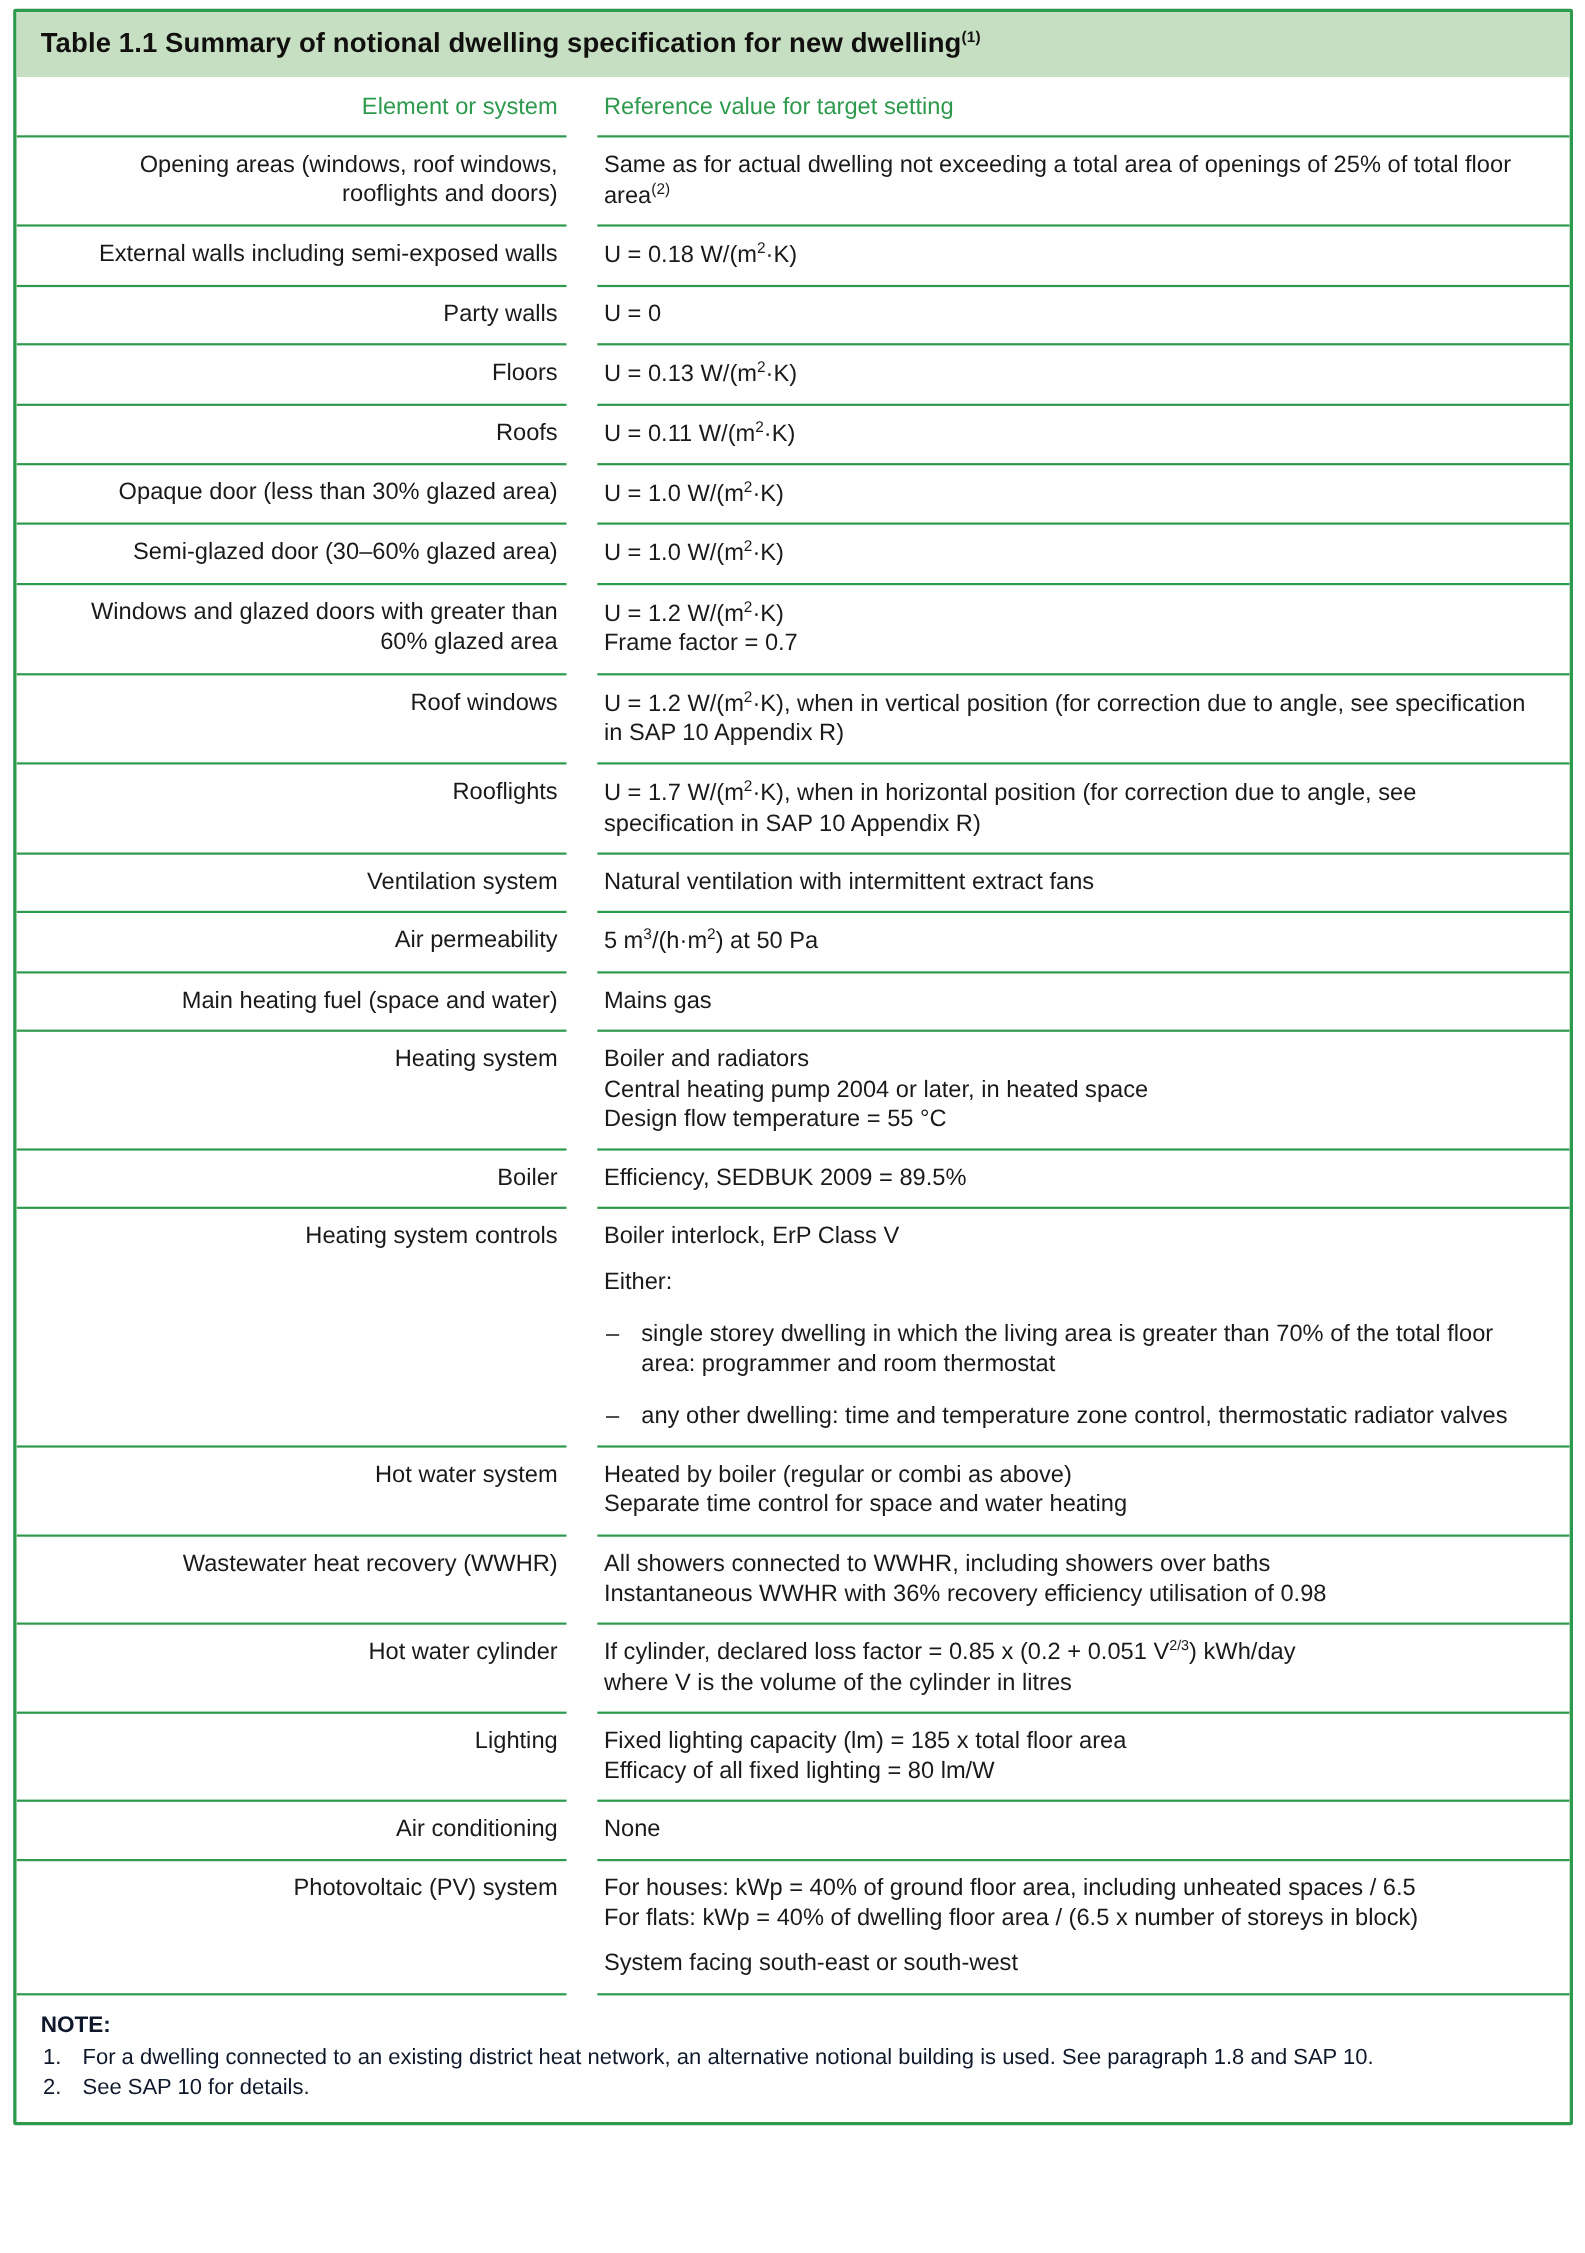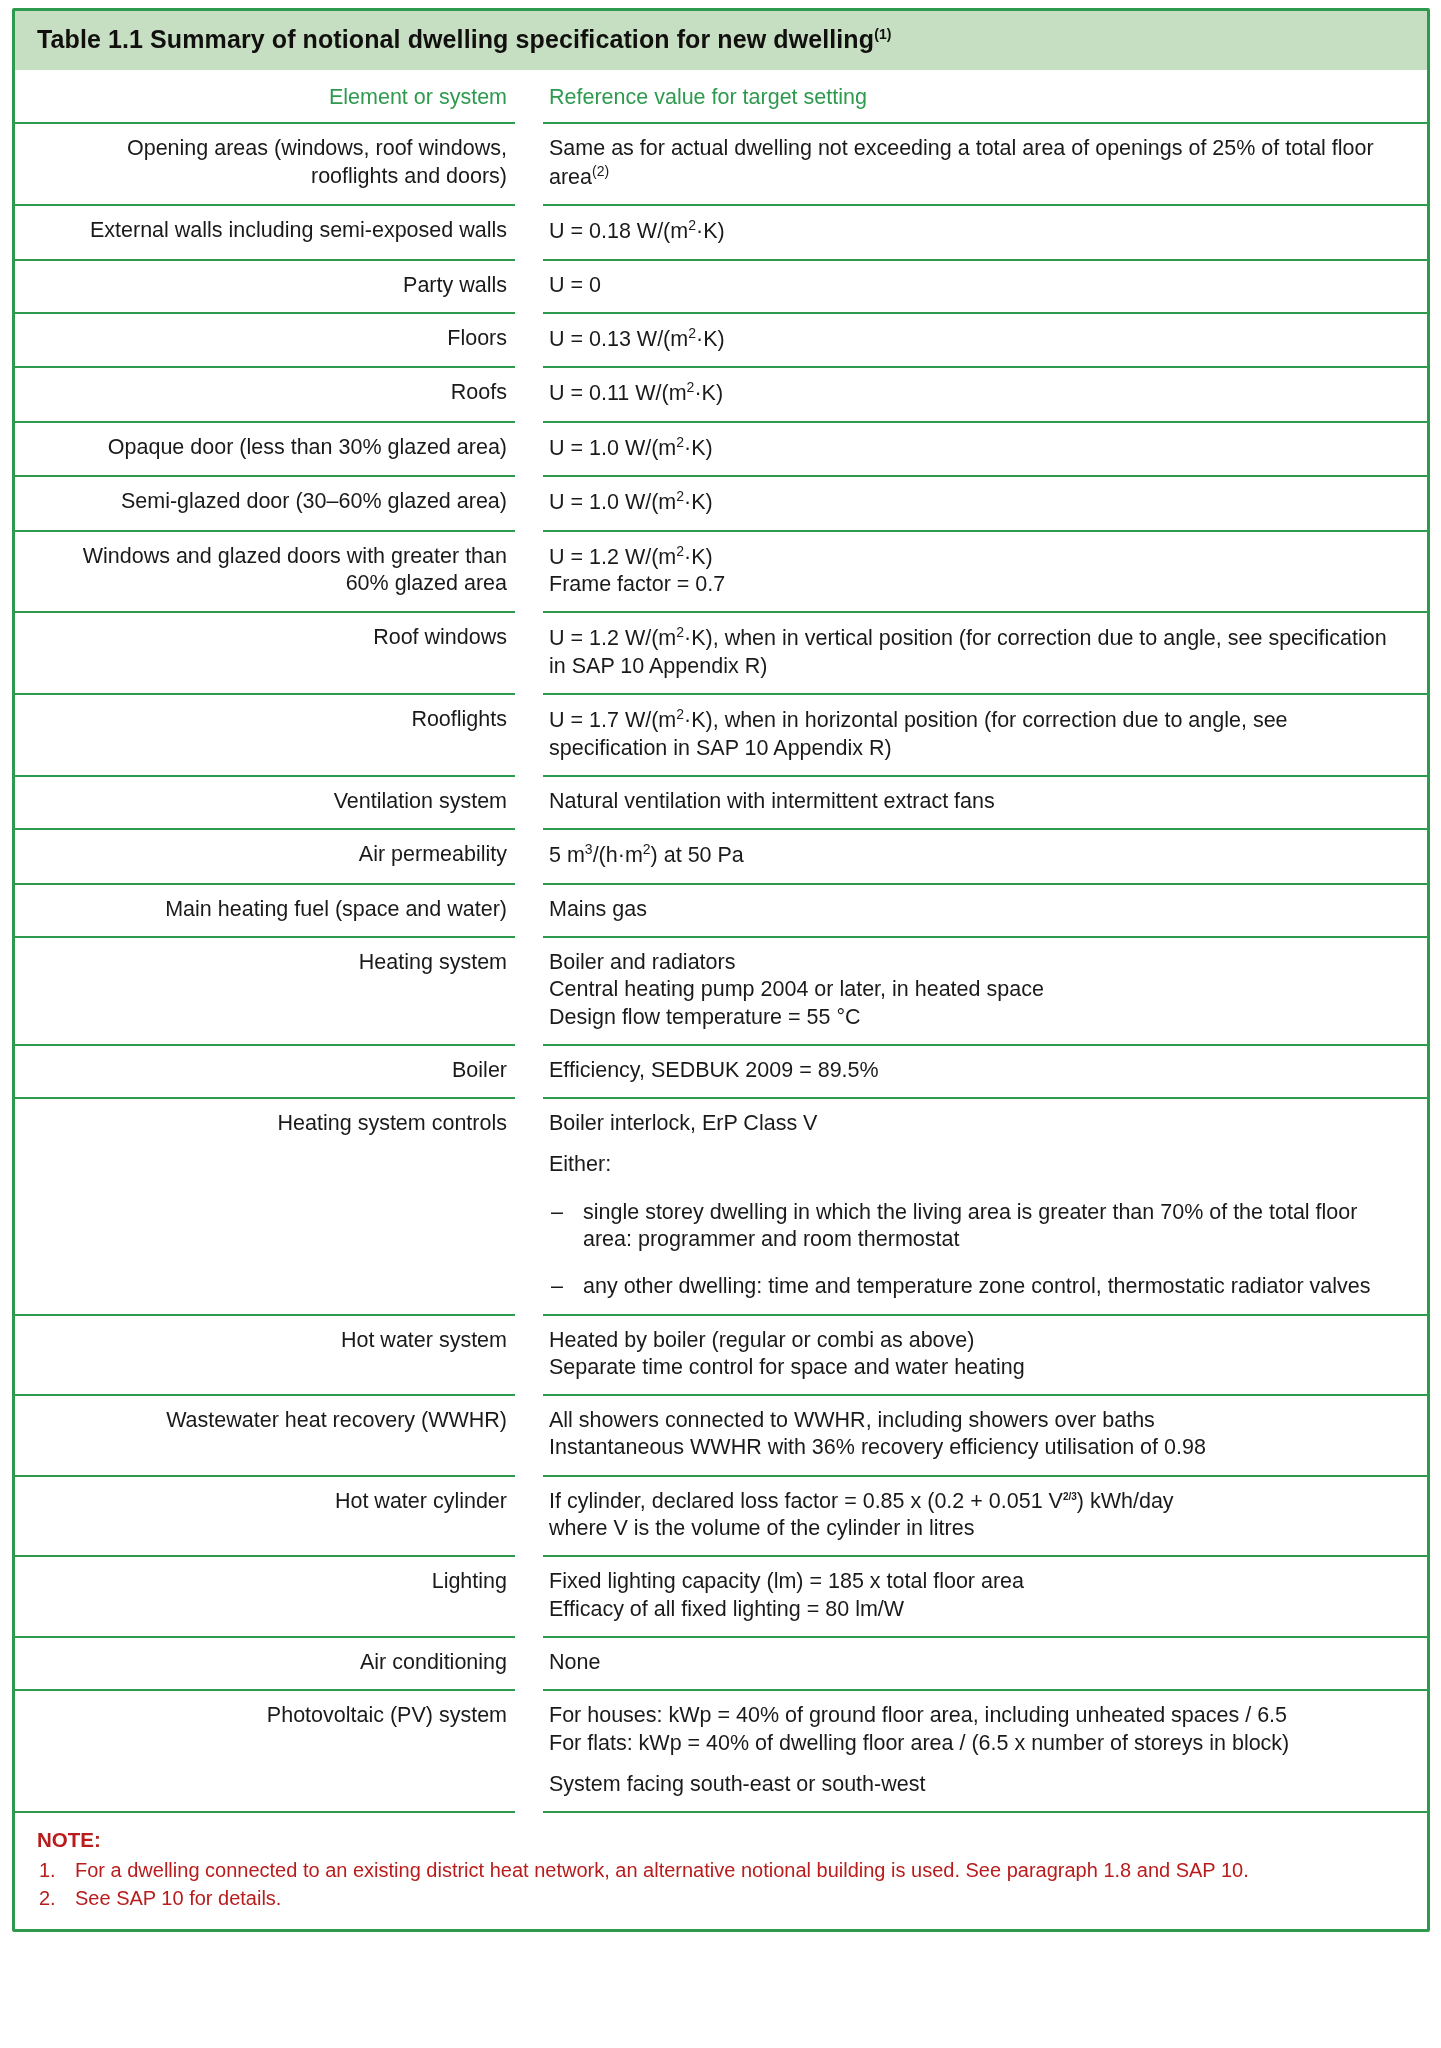--- a/index.html
+++ b/index.html
@@ -60,21 +60,21 @@
   table.spec td.gapcol, table.spec th.gapcol { padding: 0; }
 
   table.spec tr > th.cell-l, table.spec tr > th.cell-r,
   table.spec tr > td.cell-l, table.spec tr > td.cell-r {
     border-bottom: 2.5px solid #2e9a4e;
   }
   table.spec tr.last-spec > td.cell-l,
   table.spec tr.last-spec > td.cell-r { border-bottom: 2.5px solid #2e9a4e; }
 
   .sub { font-size: 14px; vertical-align: super; }
-  .supfrac { font-size: 10px; vertical-align: super; font-weight: bold; }
+  .supfrac { font-size: 13px; vertical-align: super; }
 
   .line { display: block; }
   .blockgap { height: 14px; }
 
   ul.dashlist {
     list-style: none;
     margin: 0; padding: 0;
   }
   ul.dashlist li {
     position: relative;
@@ -83,21 +83,21 @@
   }
   ul.dashlist li .dash {
     position: absolute;
     left: 2px; top: 0;
   }
 
   .note-area {
     padding: 14px 22px 18px 22px;
     font-size: 20px;
     line-height: 1.3;
-    color: #b91c1c;
+    color: #0f172a;
   }
   .note-title { font-weight: bold; margin-bottom: 3px; font-size: 20.5px; }
   ol.notes { list-style: none; margin: 0; padding: 0; }
   ol.notes li {
     position: relative;
     padding-left: 38px;
     margin-top: 2px;
   }
   ol.notes li .num { position: absolute; left: 2px; top: 0; }
 </style>

